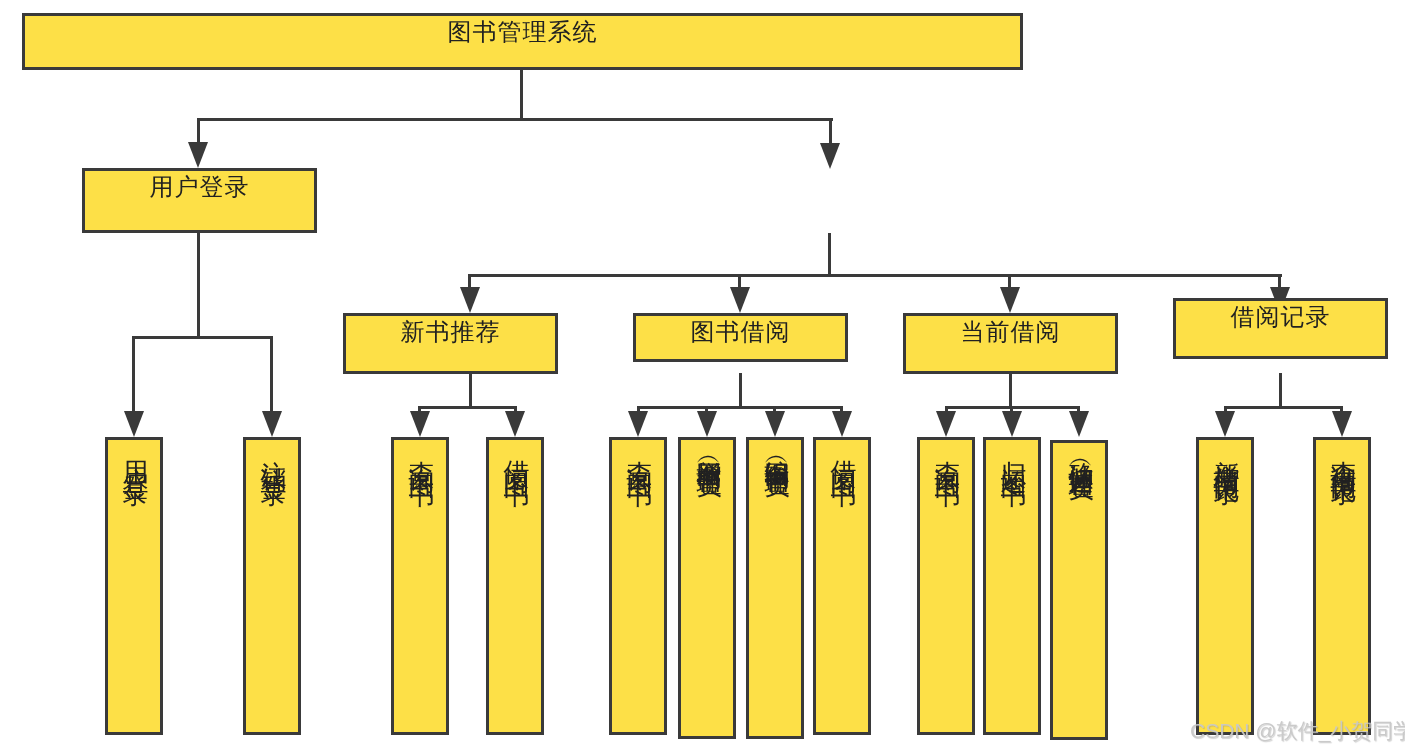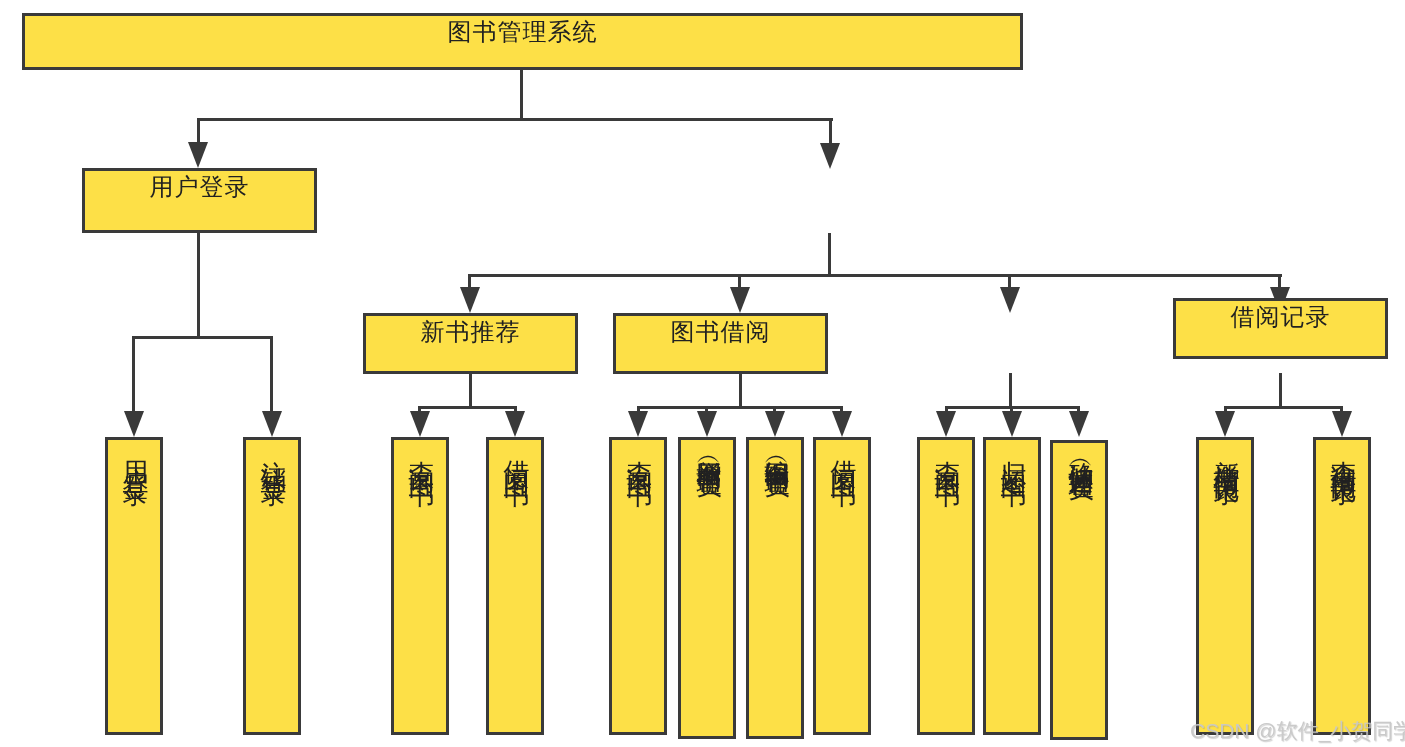--- a/index.html
+++ b/index.html
@@ -108,25 +108,28 @@
   <div class="hline" style="left:468px;top:274px;width:814px;"></div>
   <div class="vline" style="left:468px;top:274px;height:14px;"></div>
   <div class="vline" style="left:738px;top:274px;height:14px;"></div>
   <div class="vline" style="left:1008px;top:274px;height:14px;"></div>
   <div class="vline" style="left:1278px;top:274px;height:14px;"></div>
   <div class="arrow" style="left:460px;top:287px;"></div>
   <div class="arrow" style="left:730px;top:287px;"></div>
   <div class="arrow" style="left:1000px;top:287px;"></div>
   <div class="arrow" style="left:1270px;top:287px;"></div>
 
-  <div class="box" style="left:363px;top:313px;width:215px;height:61px;">
+  <div class="box" style="left:343px;top:313px;width:215px;height:61px;">
     <span class="hlabel">新书推荐</span>
   </div>
-  <div class="box" style="left:613px;top:313px;width:215px;height:61px;">
+  <div class="box" style="left:633px;top:313px;width:215px;height:49px;">
     <span class="hlabel">图书借阅</span>
+  </div>
+  <div class="box" style="left:903px;top:313px;width:215px;height:61px;">
+    <span class="hlabel">当前借阅</span>
   </div>
   <div class="box" style="left:1173px;top:298px;width:215px;height:61px;">
     <span class="hlabel">借阅记录</span>
   </div>
 
   <div class="vline" style="left:469px;top:373px;height:36px;"></div>
   <div class="hline" style="left:418px;top:406px;width:99px;"></div>
   <div class="vline" style="left:418px;top:406px;height:8px;"></div>
   <div class="vline" style="left:514px;top:406px;height:8px;"></div>
   <div class="arrow" style="left:410px;top:411px;"></div>

